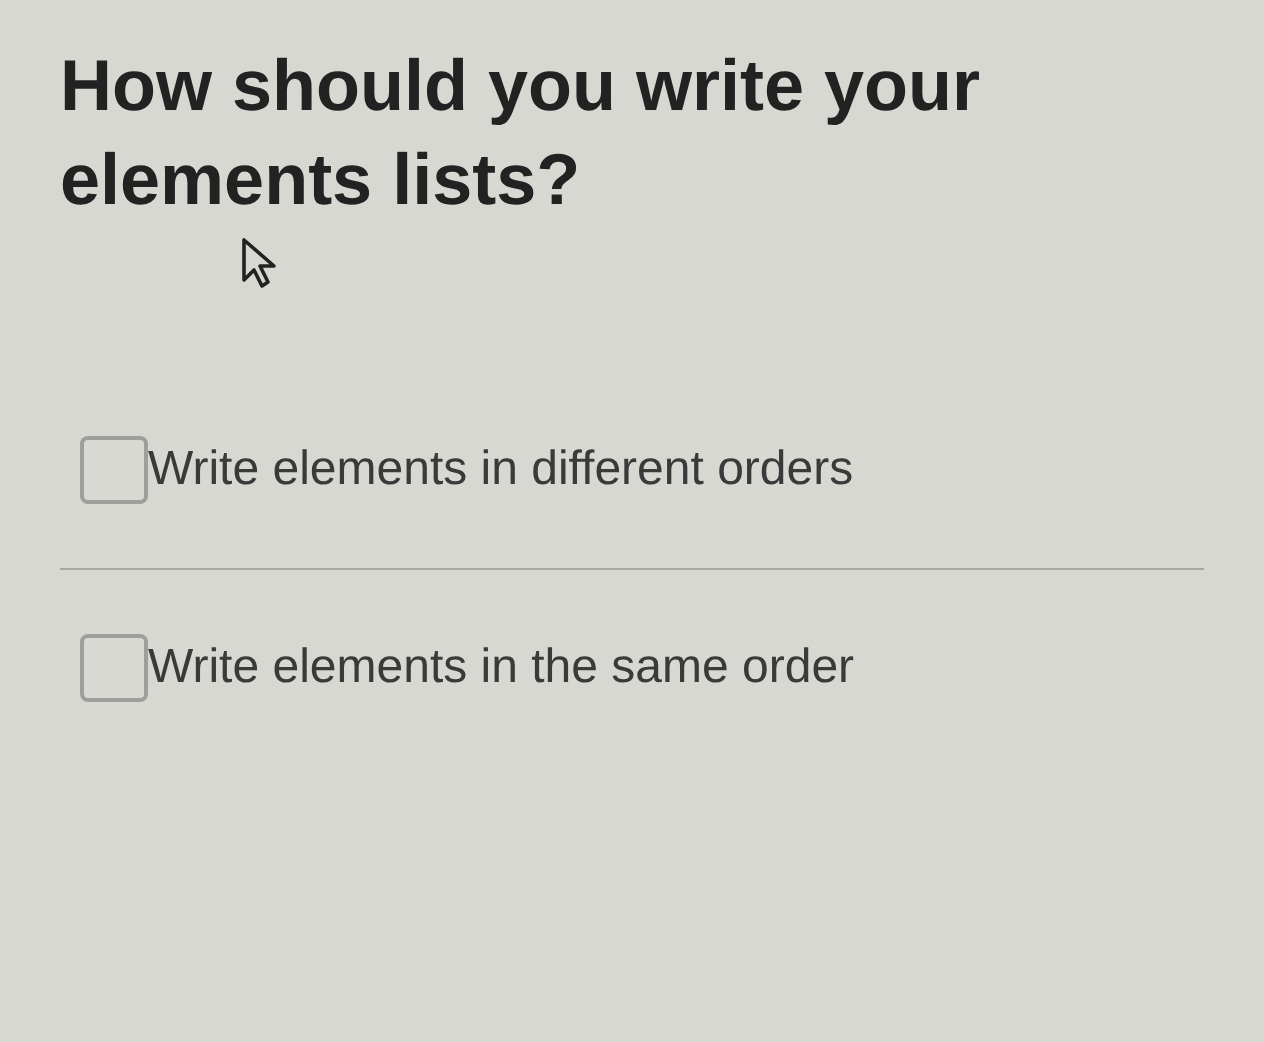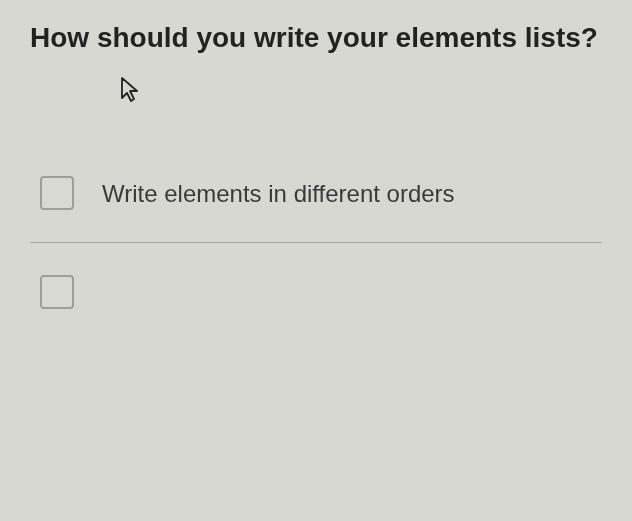--- a/index.html
+++ b/index.html
@@ -12,40 +12,39 @@
       height: 521px;
       background: #d8d8d3;
       font-family: -apple-system, BlinkMacSystemFont, "Segoe UI", Arial, sans-serif;
       color: #2a2a2a;
       overflow: hidden;
     }
     .container {
       padding: 20px 30px 0 30px;
     }
     .question {
-      font-size: 28px;
+      font-size: 36px;
       font-weight: 600;
       color: #222;
-      margin-bottom: 20px;
+      margin-bottom: 4px;
       line-height: 1.3;
     }
     .cursor {
       margin-left: 90px;
       margin-bottom: 40px;
       width: 20px;
       height: 28px;
     }
     .options {
       display: flex;
       flex-direction: column;
     }
     .option {
       display: flex;
       align-items: center;
-      gap: 28px;
       padding: 32px 10px;
       border-bottom: 1px solid rgba(120,120,115,0.5);
       cursor: pointer;
     }
     .option:last-child {
       border-bottom: none;
     }
     .checkbox {
       width: 34px;
       height: 34px;
@@ -75,16 +74,17 @@
   <div class="options">
 
     <div class="option">
       <div class="checkbox"></div>
       <div class="option-text">Write elements in different orders</div>
     </div>
 
 
     <div class="option">
       <div class="checkbox"></div>
+      <div class="option-text">Write elements in the same order</div>
     </div>
 
   </div>
 </div>
 
 </body></html>

